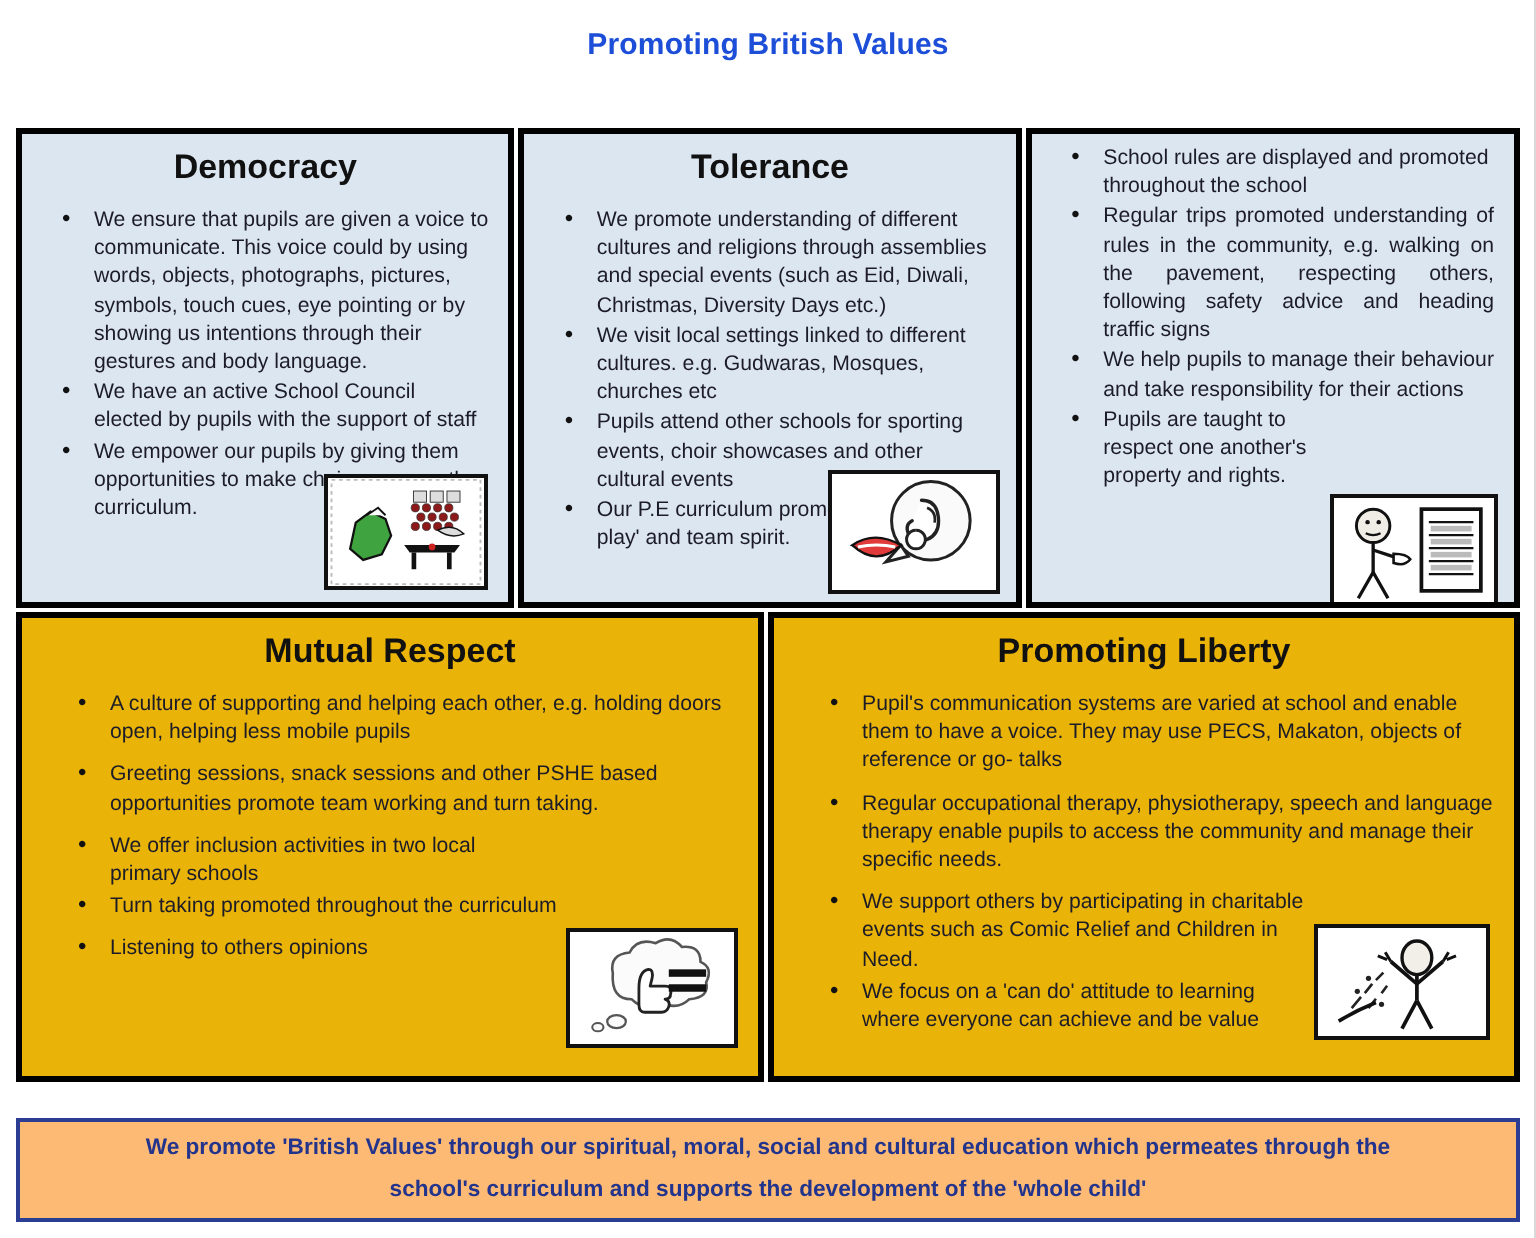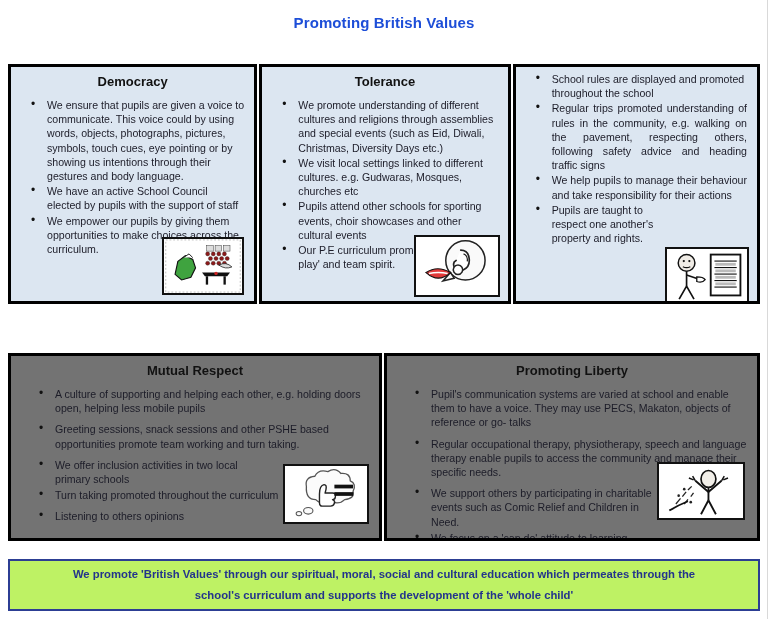--- a/index.html
+++ b/index.html
@@ -45,32 +45,32 @@
   .row-mid { height: 235px; margin-top: 2px; }
 
   .panel {
     border: 3px solid #000000;
     box-sizing: border-box;
     position: relative;
     overflow: hidden;
     padding: 5px 6px 4px 6px;
   }
   .panel.blue  { background: #dce6f1; }
-  .panel.pink  { background: #737373; margin-top: 47px; }
+  .panel.pink  { background: #eab308; }
 
   .p-democracy   { width: 250px; }
   .p-tolerance   { width: 252px; }
   .p-rule        { width: 248px; }
   .p-mutual      { width: 375px; }
   .p-liberty     { width: 377px; }
 
   .panel-title {
     text-align: center;
     font-weight: bold;
-    font-size: 13px;
+    font-size: 17px;
     margin: 2px 0 9px 0;
     color: #111;
   }
 
   ul.bullets {
     margin: 0;
     padding: 0 4px 0 30px;
     list-style: none;
   }
   ul.bullets li {
@@ -109,21 +109,21 @@
 
   
   .banner {
     position: absolute;
     left: 8px;
     top: 559px;
     width: 752px;
     height: 52px;
     box-sizing: border-box;
     border: 2px solid #2c3e93;
-    background: #bef264;
+    background: #fdba74;
     display: flex;
     flex-direction: column;
     align-items: center;
     justify-content: center;
   }
   .banner-line {
     font-size: 11.3px;
     font-weight: bold;
     color: #23348c;
     text-align: center;

